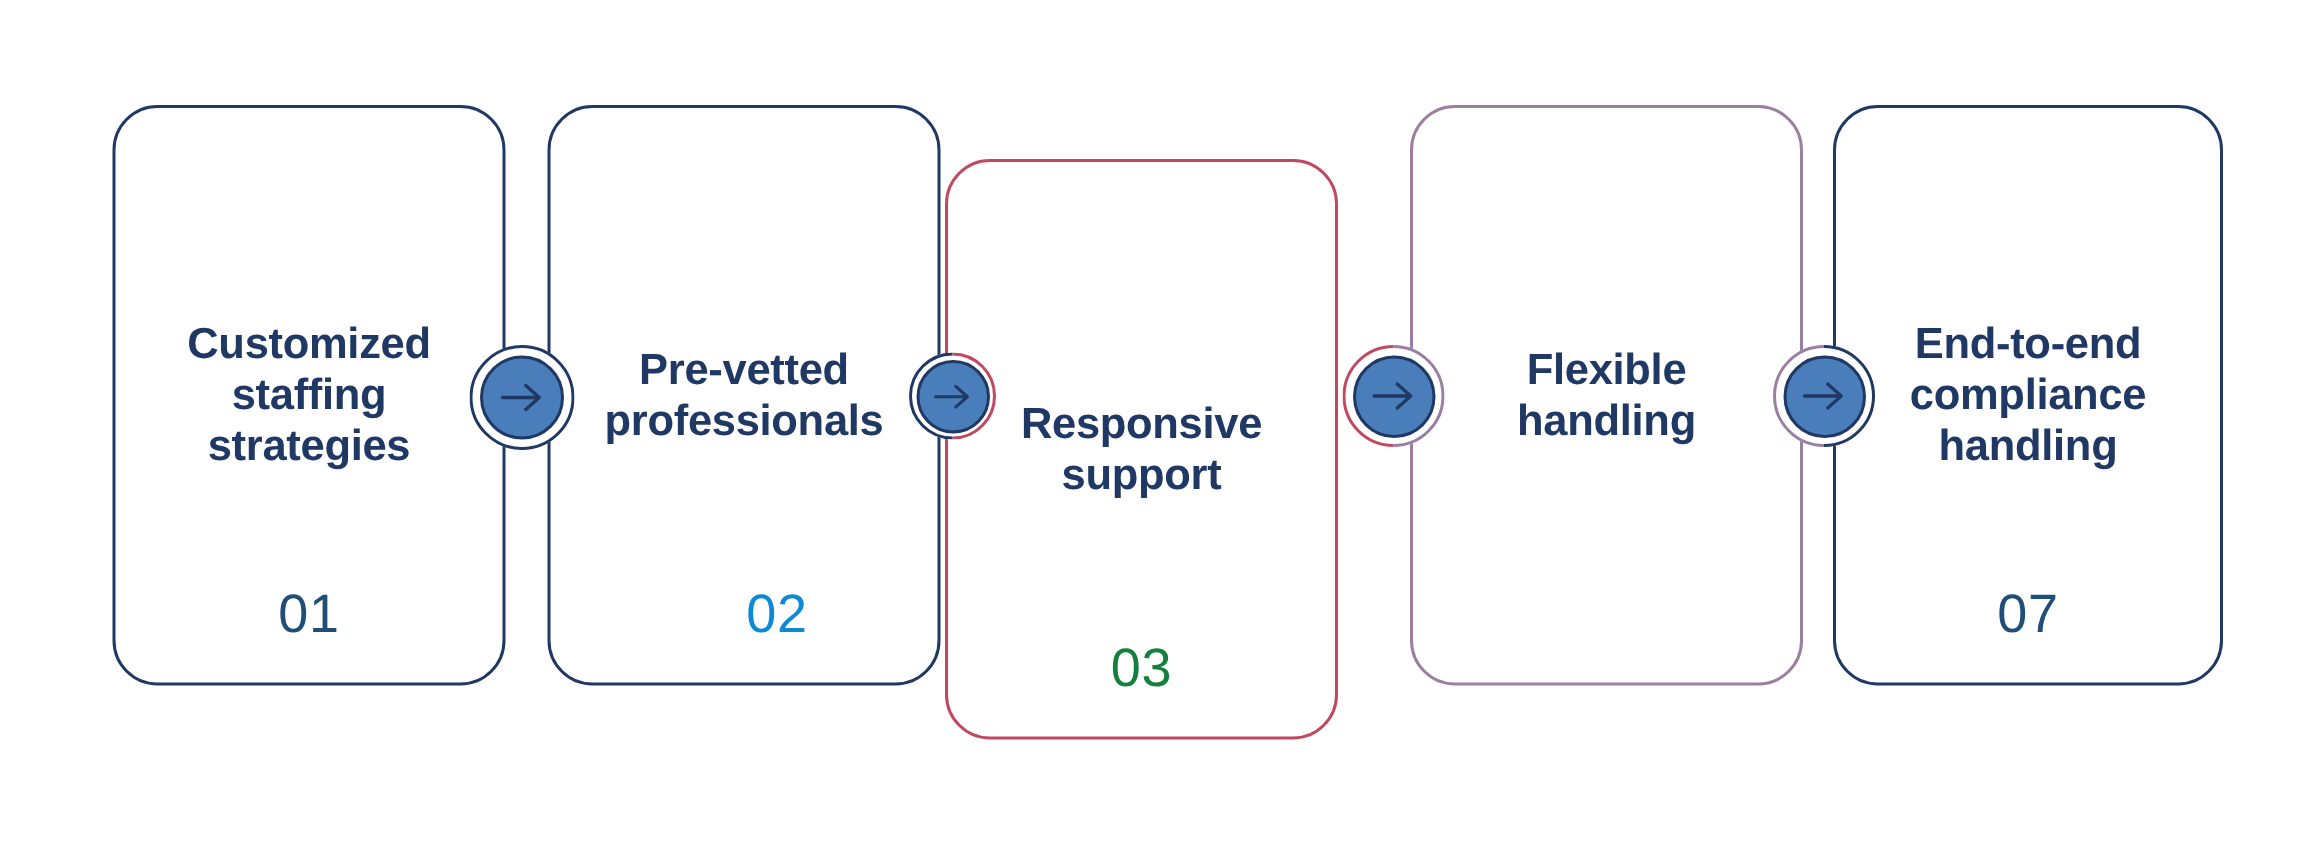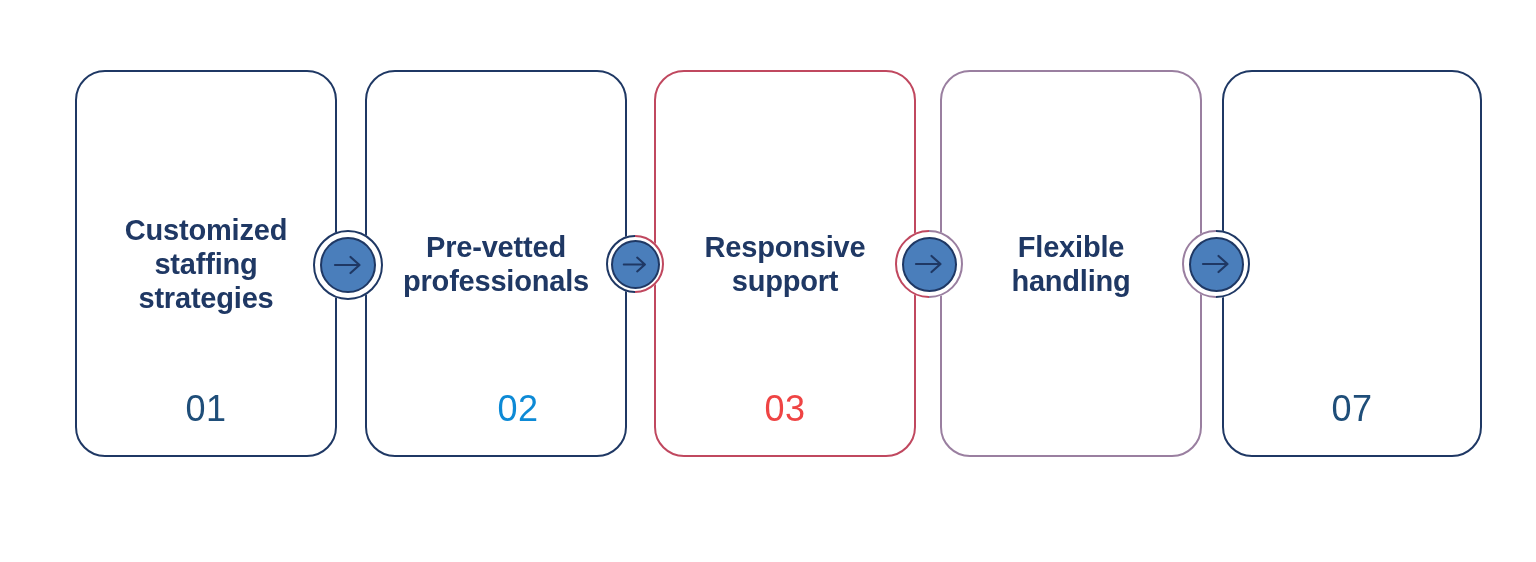--- a/index.html
+++ b/index.html
@@ -121,30 +121,31 @@
   <div class="card" style="left: 75px; width: 262px; border-color: rgb(31, 56, 100);">
     <div class="card-title">Customized staffing strategies</div>
     <div class="card-number" style="color: rgb(31, 78, 121);">01</div>
   </div>
 
   <div class="card" style="left: 365px; width: 262px; border-color: rgb(31, 56, 100);">
     <div class="card-title">Pre-vetted professionals</div>
     <div class="card-number" style="color: rgb(13, 138, 214); padding-left: 44px;">02</div>
   </div>
 
-  <div class="card" style="left: 654px; width: 262px; border-color: rgb(192, 72, 95);">
+  <div class="card" style="left: 630px; width: 262px; border-color: rgb(192, 72, 95); margin-top: 36px;">
     <div class="card-title">Responsive support</div>
-    <div class="card-number" style="color: #ef4444;">03</div>
+    <div class="card-number" style="color: #15803d;">03</div>
   </div>
 
   <div class="card" style="left: 940px; width: 262px; border-color: rgb(154, 127, 160);">
     <div class="card-title">Flexible handling</div>
   </div>
 
   <div class="card" style="left: 1222px; width: 260px; border-color: rgb(31, 56, 100);">
+    <div class="card-title">End-to-end compliance handling</div>
     <div class="card-number" style="color: rgb(31, 78, 121);">07</div>
   </div>
 
   <div class="connector" style="left:313px; top:230px; width:70px; height:70px;">
     <div class="halo"></div>
     <div class="ringwrap">
       <div class="ring-half left">
         <i style="border-color: rgb(31, 56, 100);"></i>
       </div>
       <div class="ring-half right">

